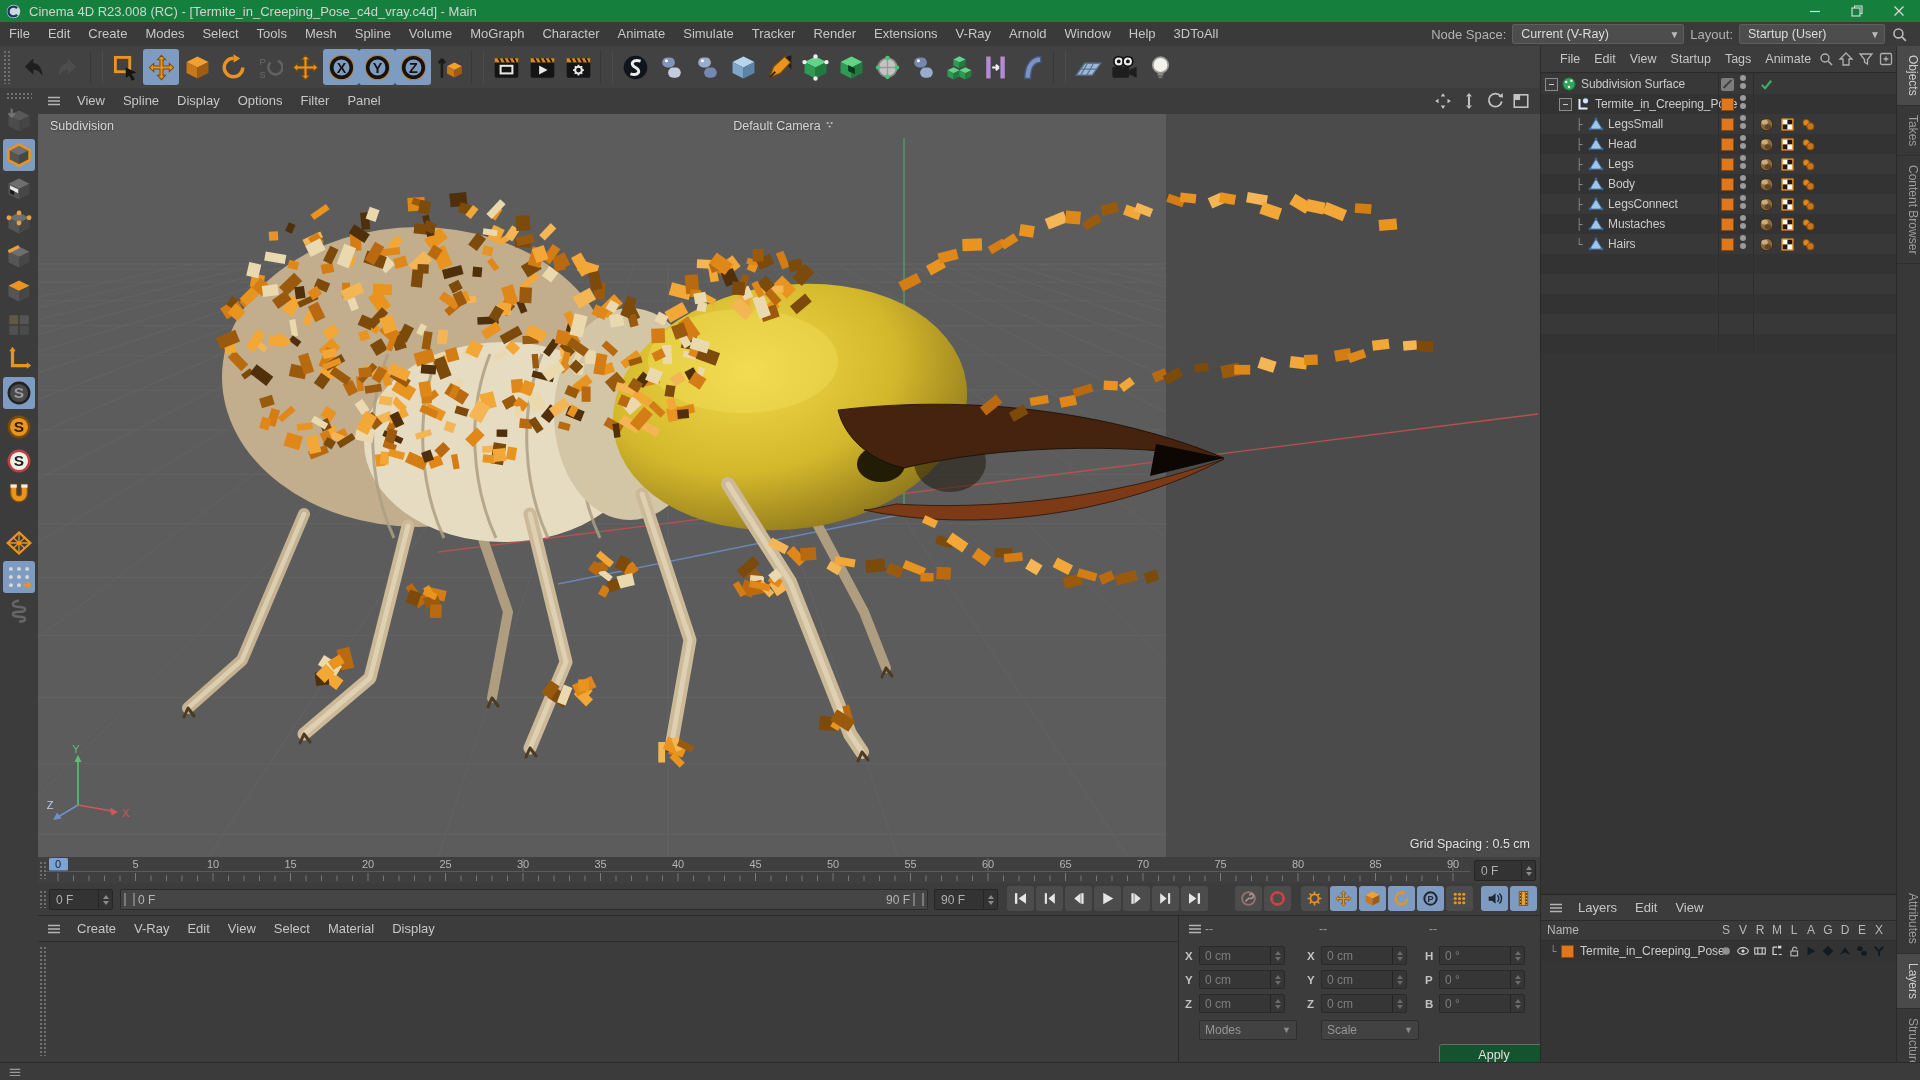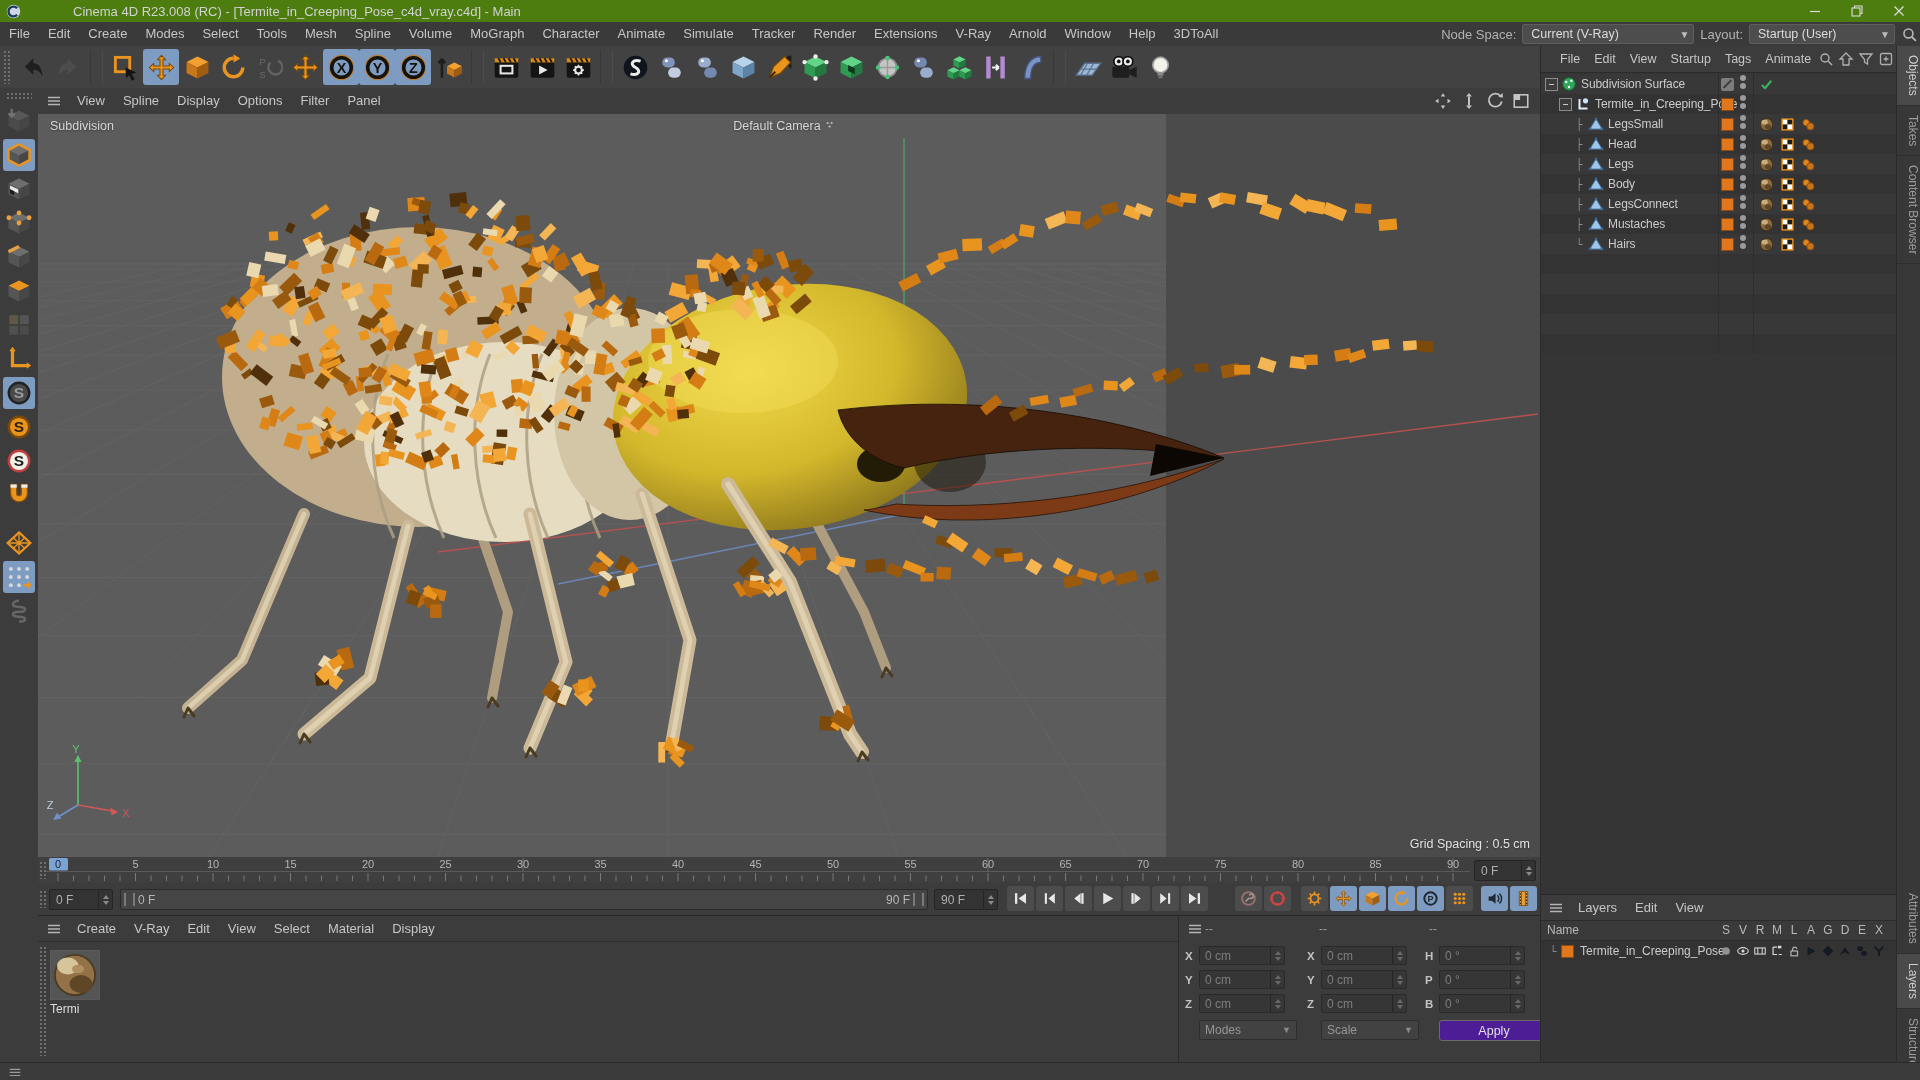--- a/index.html
+++ b/index.html
@@ -1,29 +1,29 @@
 <!DOCTYPE html>
 <html><head>
 <meta charset="utf-8">
 <style>
   html,body{margin:0;padding:0;width:1920px;height:1080px;overflow:hidden;background:#3a3a3a;
     font-family:"Liberation Sans","DejaVu Sans",sans-serif;-webkit-font-smoothing:antialiased;}
   #app{position:absolute;inset:0;width:1920px;height:1080px;background:#3a3a3a;color:#c8c8c8;font-size:13px;}
   .abs{position:absolute;}
   
-  #titlebar{left:0;top:0;width:1920px;height:22px;background:#4d7c0f;display:flex;align-items:center;border-bottom:1px solid #2c2c2c;gap:44px;}
+  #titlebar{left:0;top:0;width:1920px;height:22px;background:#15803d;display:flex;align-items:center;border-bottom:1px solid #2c2c2c;}
   #titlebar .logo{width:15px;height:15px;margin:0 8px 0 6px;flex:0 0 auto;}
   #title-text{color:#d2d2d2;font-size:13px;white-space:nowrap;}
   .winbtns{margin-left:auto;display:flex;height:100%;}
   .winbtn{width:42px;height:100%;display:flex;align-items:center;justify-content:center;}
   .winbtn svg{width:12px;height:12px;}
   
   #menubar{left:0;top:22px;width:1920px;height:24px;background:#3a3a3a;border-bottom:1px solid #2b2b2b;display:flex;align-items:center;}
   .menu-item{padding:0 9px;line-height:24px;color:#c6c6c6;font-size:13px;white-space:nowrap;cursor:default;}
-  #menubar-right{margin-left:auto;display:flex;align-items:center;gap:6px;padding-right:2px;}
+  #menubar-right{margin-left:auto;display:flex;align-items:center;gap:6px;padding-right:12px;}
   .mlabel{color:#b2b2b2;font-size:13px;}
   .dd{background:#4d4d4d;border:1px solid #5e5e5e;border-radius:2px;height:18px;display:flex;align-items:center;padding:0 4px 0 8px;color:#dcdcdc;font-size:12.5px;}
   .dd .chev{margin-left:auto;padding-left:10px;color:#bbb;font-size:10px;}
   
   #toolbar{left:0;top:46px;width:1920px;height:42px;background:#424242;border-bottom:1px solid #2c2c2c;display:flex;align-items:center;}
   .grip{background-image:radial-gradient(#6f6f6f 1px,transparent 1.3px);background-size:4px 4px;}
   #toolbar .grip{width:8px;height:34px;margin:0 3px;}
   .tbtn{width:36px;height:36px;border-radius:3px;display:flex;align-items:center;justify-content:center;flex:0 0 auto;}
   .tbtn svg{width:27px;height:27px;}
   .tbtn.active{background:#7e9cc2;}
@@ -88,21 +88,21 @@
   #coords{left:1178px;top:915px;width:362px;height:147px;background:#3c3c3c;border-top:1px solid #292929;border-left:1px solid #2a2a2a;font-size:12px;}
   #coords .hdr{position:absolute;top:4px;height:18px;display:flex;align-items:center;color:#9a9a9a;}
   .crow{position:absolute;height:19px;display:flex;align-items:center;}
   .clab{width:14px;color:#c2c2c2;font-weight:bold;font-size:11.5px;}
   .cfield{width:84px;height:17px;background:#363636;border:1px solid #2a2a2a;border-radius:2px;color:#7e7e7e;display:flex;align-items:center;}
   .cfield .val{padding:0 5px;flex:1;}
   .cfield .spinarrows i.up{border-bottom-color:#6a6a6a}
   .cfield .spinarrows i.dn{border-top-color:#6a6a6a}
   .csel{position:absolute;width:86px;height:18px;background:#424242;border:1px solid #2e2e2e;border-radius:2px;color:#969696;display:flex;align-items:center;padding:0 5px;font-size:12px;}
   .csel .chev{margin-left:auto;color:#8a8a8a;font-size:9px;}
-  #applybtn{position:absolute;width:108px;height:19px;background:#4c1d95;border:1px solid #6a6a6a;border-radius:3px;color:#e0e0e0;display:flex;align-items:center;justify-content:center;font-size:12.5px;}
+  #applybtn{position:absolute;width:108px;height:19px;background:#14532d;border:1px solid #6a6a6a;border-radius:3px;color:#e0e0e0;display:flex;align-items:center;justify-content:center;font-size:12.5px;margin-top:24px;}
   
   #objmgr{left:1540px;top:46px;width:356px;height:848px;background:#353535;border-left:1px solid #2a2a2a;}
   #ommenu{display:flex;align-items:center;height:26px;background:#3c3c3c;border-bottom:1px solid #2b2b2b;}
   #ommenu .ham{margin:0 5px 0 7px;}
   #ommenu .menu-item{padding:0 7px;font-size:12.5px;line-height:26px;}
   #omicons{margin-left:auto;display:flex;gap:4px;padding-right:6px;}
   #omicons span{width:16px;height:16px;display:inline-block;}
   #omtree{position:absolute;left:0;top:28px;right:0;}
   .orow{position:relative;height:20px;display:flex;align-items:center;font-size:12px;color:#cbcbcb;letter-spacing:-.1px;}
   .orow.even{background:#383838;}
@@ -1496,33 +1496,20 @@
           <span class="menu-item">Create</span>
           <span class="menu-item">V-Ray</span>
           <span class="menu-item">Edit</span>
           <span class="menu-item">View</span>
           <span class="menu-item">Select</span>
           <span class="menu-item">Material</span>
           <span class="menu-item">Display</span>
         </div>
     </div>
     <span class="grip"></span>
-    <div id="matitems">
-        <div class="matthumb">
-          <div class="ball"><svg viewBox="0 0 16 16" width="100%" height="100%">
-              <rect width="16" height="16" fill="#555"></rect>
-              <circle cx="8" cy="8" r="7" fill="#4a3a22"></circle>
-              <circle cx="8" cy="8" r="6.4" fill="#937248"></circle>
-              <ellipse cx="5.6" cy="5" rx="3.6" ry="2.8" fill="#d8c49a"></ellipse>
-              <ellipse cx="10" cy="11" rx="3.8" ry="3" fill="#5e4626"></ellipse>
-              <ellipse cx="9" cy="6" rx="2" ry="1.4" fill="#b09060"></ellipse>
-            </svg></div>
-          <div class="mlab">Termi</div>
-        </div>
-      </div>
   </div>
 
   <div id="coords" class="abs">
     <div class="hdr" style="left:8px">
       <span class="ham"><svg viewBox="0 0 16 16">
             <path d="M2 4.5 H14 M2 8 H14 M2 11.5 H14" stroke="#b4b4b4" stroke-width="1.6"></path>
           </svg></span>
     </div>
     <div id="coords-body">
         <div class="hdr abs" style="left: 26px; top: 4px;">--</div>

